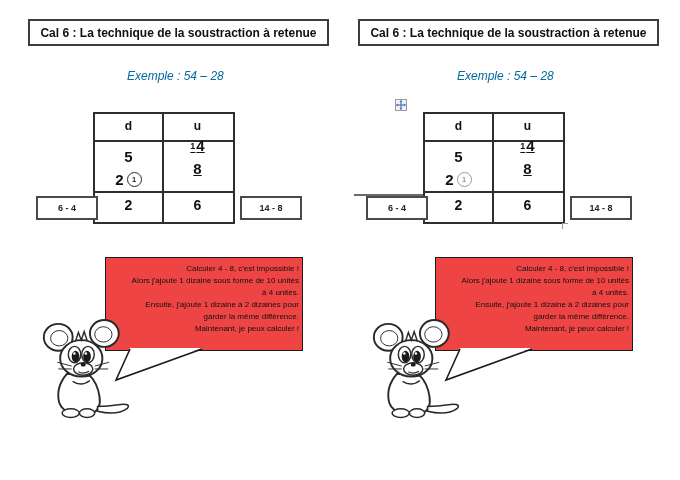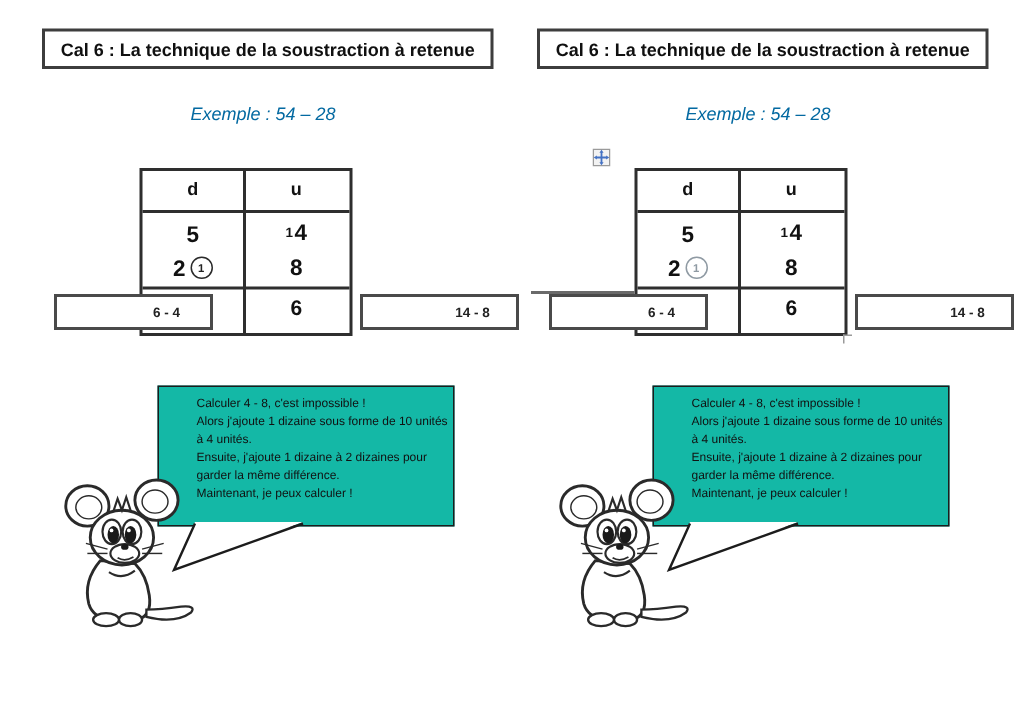--- a/index.html
+++ b/index.html
@@ -20,47 +20,47 @@
   .example { position:absolute; left:107px; top:69px; font-style:italic; font-size:12px; color:#0369a1; }
 
   .ttable { position:absolute; left:73px; top:112px; width:138px; height:108px; border:2px solid #2e2e2e; background:#fff; }
   .vdiv  { position:absolute; left:67px; top:0; bottom:0; width:2px; background:#2e2e2e; }
   .hdiv1 { position:absolute; left:0; right:0; top:26px; height:2px; background:#2e2e2e; }
   .hdiv2 { position:absolute; left:0; right:0; top:77px; height:2px; background:#2e2e2e; }
   .cell { position:absolute; text-align:center; color:#111; }
   .c-hd { left:0;    top:5px; width:67px; font-weight:bold; font-size:12px; }
   .c-hu { left:69px; top:5px; width:67px; font-weight:bold; font-size:12px; }
   .c-md { left:0;    top:31px; width:67px; }
-  .c-mu { left:69px; top:30px; width:67px; }
+  .c-mu { left:69px; top:20px; width:67px;text-decoration:underline; }
   .num-line { height:23px; line-height:23px; font-weight:bold; font-size:15px; }
   .carry-circle {
     display:inline-flex; align-items:center; justify-content:center;
     width:13px; height:13px; border:1.3px solid #2a2a2a; border-radius:50%;
     font-size:7.5px; font-weight:bold; color:#222; margin-left:3px; vertical-align:3px; background:#fff;
   }
   .p-right .carry-circle { border-color:#8f9aa3; color:#8f9aa3; }
   .small-one { font-size:9px; font-weight:bold; vertical-align:2px; margin-right:1px; }
   .c-rd { left:0;    top:83px; width:67px; font-weight:bold; font-size:14px; }
   .c-ru { left:69px; top:83px; width:67px; font-weight:bold; font-size:14px; }
 
   .side-label {
     position:absolute; top:196px; height:20px; border:2px solid #4a4a4a; background:#fff;
     display:flex; align-items:center; justify-content:center;
-    font-size:9px; font-weight:bold; color:#222;padding-left:44px;
+    font-size:9px; font-weight:bold; color:#222;
   }
   .sl-left  { left:16px;  width:58px; }
   .sl-right { left:220px; width:58px; }
   .guide-line  { position:absolute; left:4px; top:194px; width:69px; height:2px; background:#6a6a6a; }
   .resize-mark { position:absolute; left:212px; top:223px; width:5px; height:5px;
                  border-left:1.5px solid #9a9a9a; border-top:1.5px solid #9a9a9a; }
 
   .bubble {
     position:absolute; left:85px; top:257px; width:198px; height:94px;
-    border:1.6px solid #1c1c1c; background:#14b8a6; box-sizing:border-box;
-    padding:5px 3px 3px 25px; font-size:8px; line-height:1.5; color:#111;
+    border:1.6px solid #1c1c1c; background:#ef4444; box-sizing:border-box;
+    padding:5px 3px 3px 25px; font-size:8px; line-height:1.5; color:#111;text-align:right;
   }
   .bubble-line { white-space:nowrap; }
   .bubble-tail { position:absolute; left:8px; top:100%; margin-top:-2px; width:100px; height:34px; }
 
   .mouse { position:absolute; left:20px; top:316px; width:96px; height:104px; }
   .move-handle { position:absolute; left:45px; top:99px; width:12px; height:12px; cursor:move; }
 </style>
 </head>
 <body>
 

